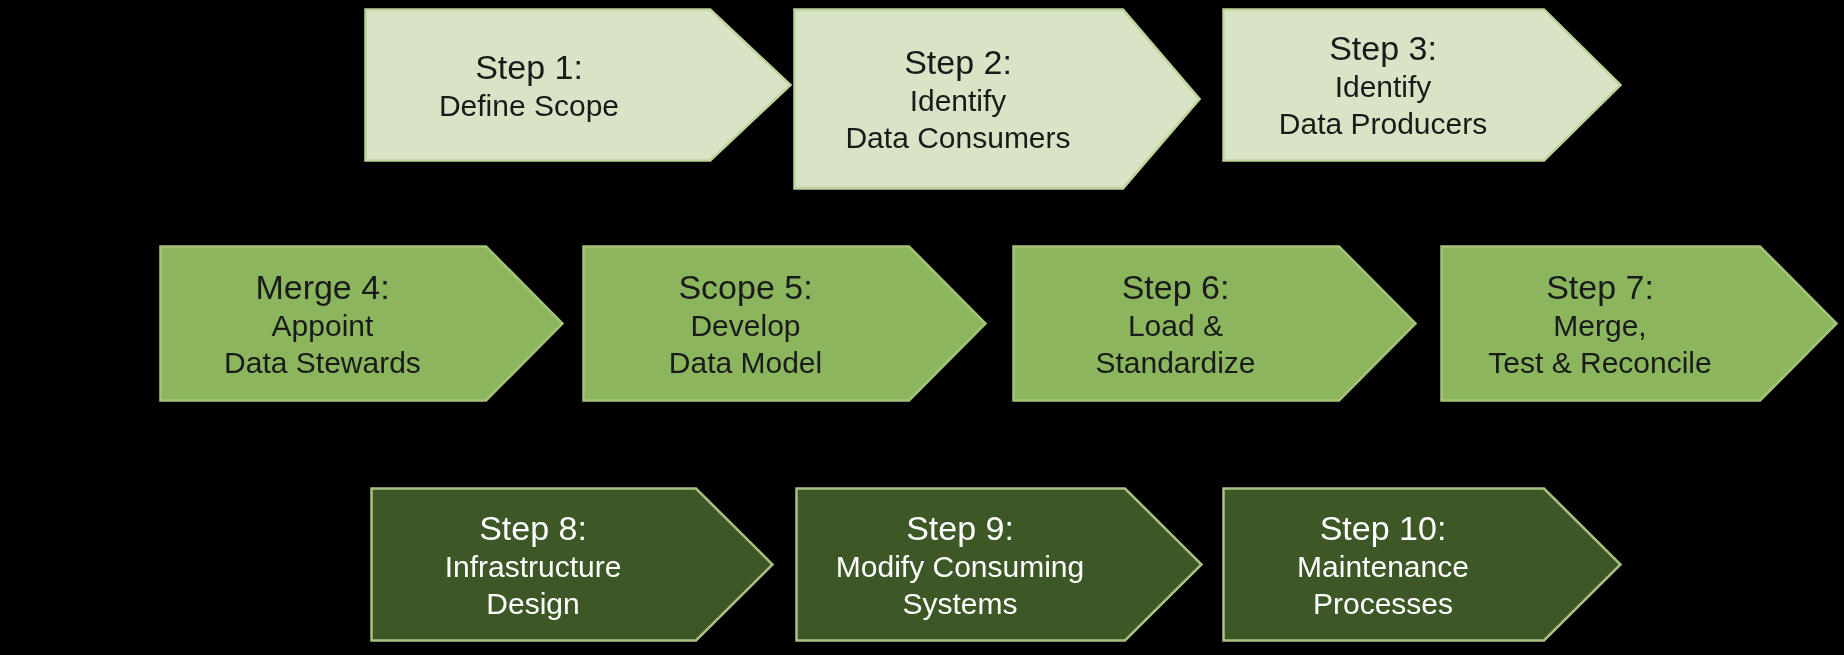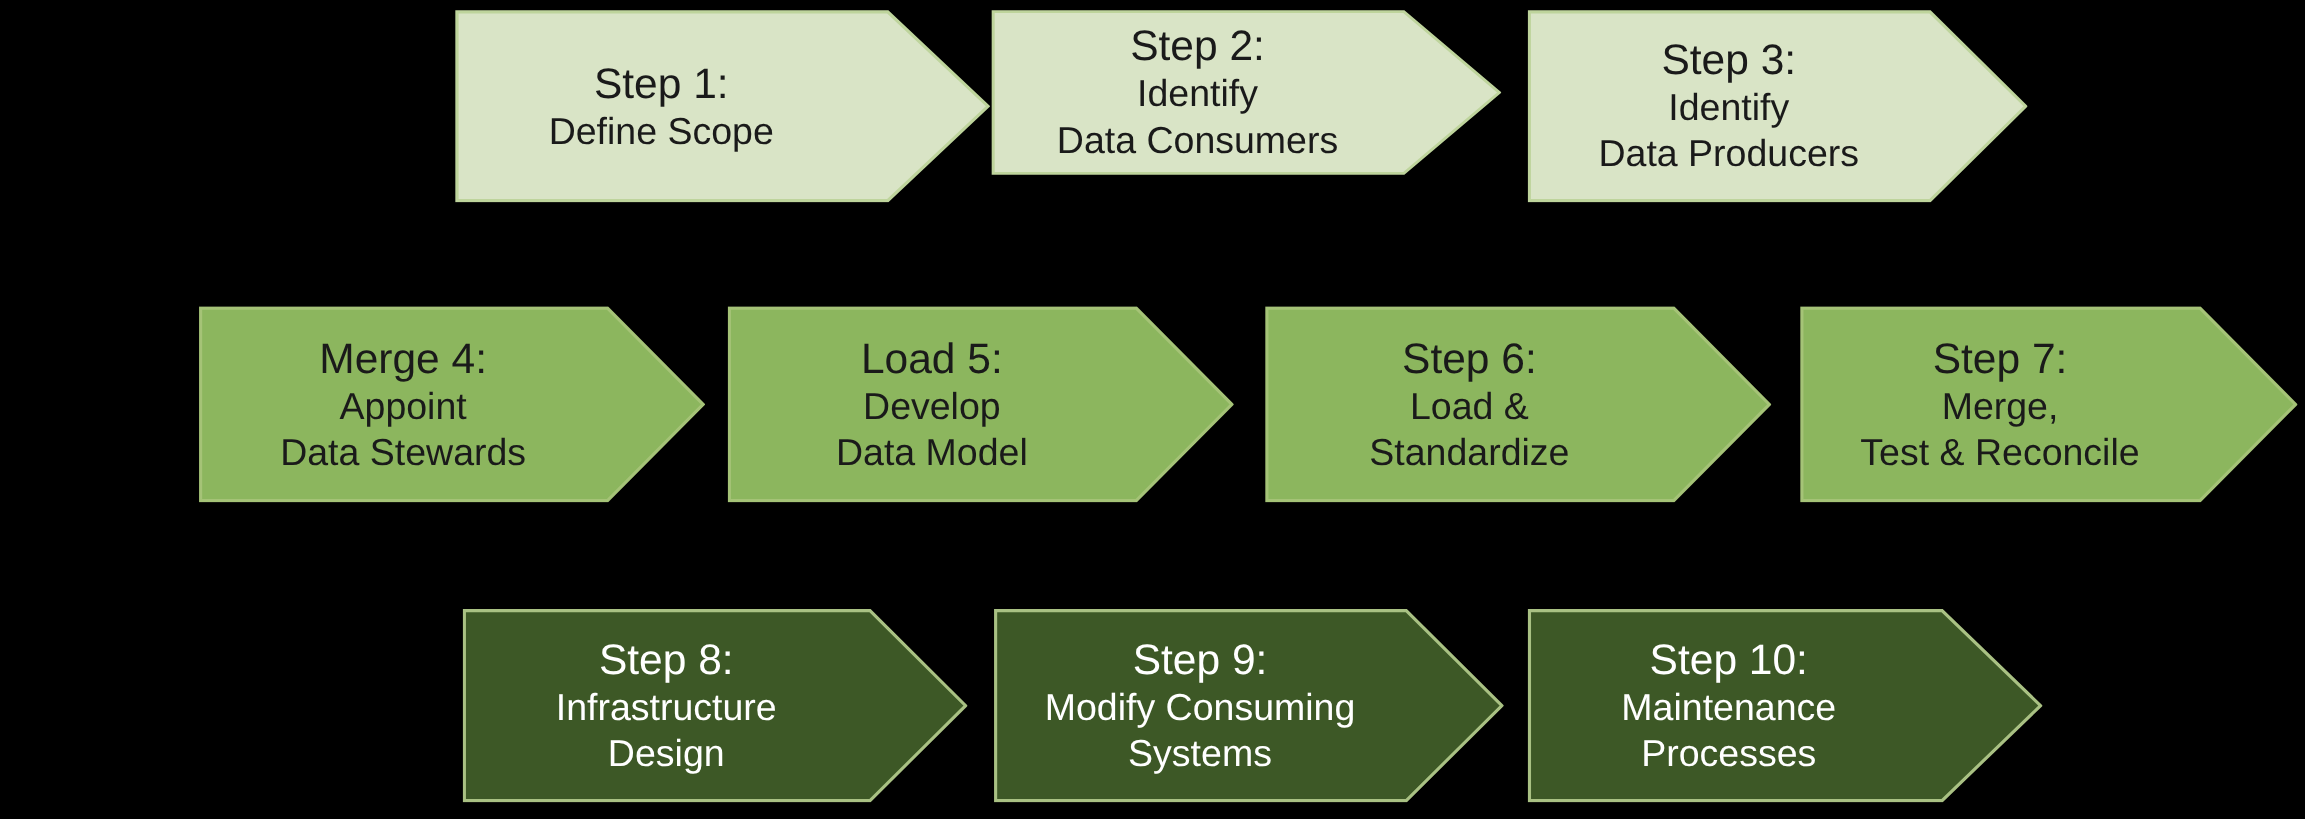--- a/index.html
+++ b/index.html
@@ -61,21 +61,21 @@
   <div class="step r1" style="left:364px; top:8px; width:408px; height:154px;padding-left:20px;">
     <svg viewBox="0 0 408 154" preserveAspectRatio="none">
       <polygon points="1.5,1.5 330,1.5 406.5,77 330,152.5 1.5,152.5" fill="#d9e4c6" stroke="#bed49c"></polygon>
     </svg>
     <div class="label" style="width:330px;">
       <div class="t">Step 1:</div>
       <div class="b">Define Scope</div>
     </div>
   </div>
 
-  <div class="step r1" style="left:793px; top:8px; width:408px; height:132px;">
+  <div class="step r1" style="left:793px; top:8px; width:408px; height:182px;">
     <svg viewBox="0 0 408 154" preserveAspectRatio="none">
       <polygon points="1.5,1.5 330,1.5 406.5,77 330,152.5 1.5,152.5" fill="#d9e4c6" stroke="#bed49c"></polygon>
     </svg>
     <div class="label" style="width:330px;">
       <div class="t">Step 2:</div>
       <div class="b">Identify
 Data Consumers</div>
     </div>
   </div>
 
@@ -99,21 +99,21 @@
       <div class="b">Appoint
 Data Stewards</div>
     </div>
   </div>
 
   <div class="step r2" style="left:582px; top:245px; width:405px; height:157px;">
     <svg viewBox="0 0 405 157" preserveAspectRatio="none">
       <polygon points="1.5,1.5 327,1.5 403.5,78.5 327,155.5 1.5,155.5" fill="#8cb65e" stroke="#a5c377"></polygon>
     </svg>
     <div class="label" style="width:327px;">
-      <div class="t">Load 5:</div>
+      <div class="t">Scope 5:</div>
       <div class="b">Develop
 Data Model</div>
     </div>
   </div>
 
   <div class="step r2" style="left:1012px; top:245px; width:405px; height:157px;">
     <svg viewBox="0 0 405 157" preserveAspectRatio="none">
       <polygon points="1.5,1.5 327,1.5 403.5,78.5 327,155.5 1.5,155.5" fill="#8cb65e" stroke="#a5c377"></polygon>
     </svg>
     <div class="label" style="width:327px;align-items:center;">
@@ -149,21 +149,21 @@
     <svg viewBox="0 0 408 155" preserveAspectRatio="none">
       <polygon points="1.5,1.5 330,1.5 406.5,77.5 330,153.5 1.5,153.5" fill="#3d5826" stroke="#a9c183"></polygon>
     </svg>
     <div class="label" style="width:330px;">
       <div class="t">Step 9:</div>
       <div class="b">Modify Consuming
 Systems</div>
     </div>
   </div>
 
-  <div class="step r3" style="left:1222px; top:487px; width:400px; height:155px;padding-left:12px;">
+  <div class="step r3" style="left:1222px; top:487px; width:400px; height:155px;">
     <svg viewBox="0 0 400 155" preserveAspectRatio="none">
       <polygon points="1.5,1.5 322,1.5 398.5,77.5 322,153.5 1.5,153.5" fill="#3d5826" stroke="#a9c183"></polygon>
     </svg>
     <div class="label" style="width:322px;">
       <div class="t">Step 10:</div>
       <div class="b">Maintenance
 Processes</div>
     </div>
   </div>
 

